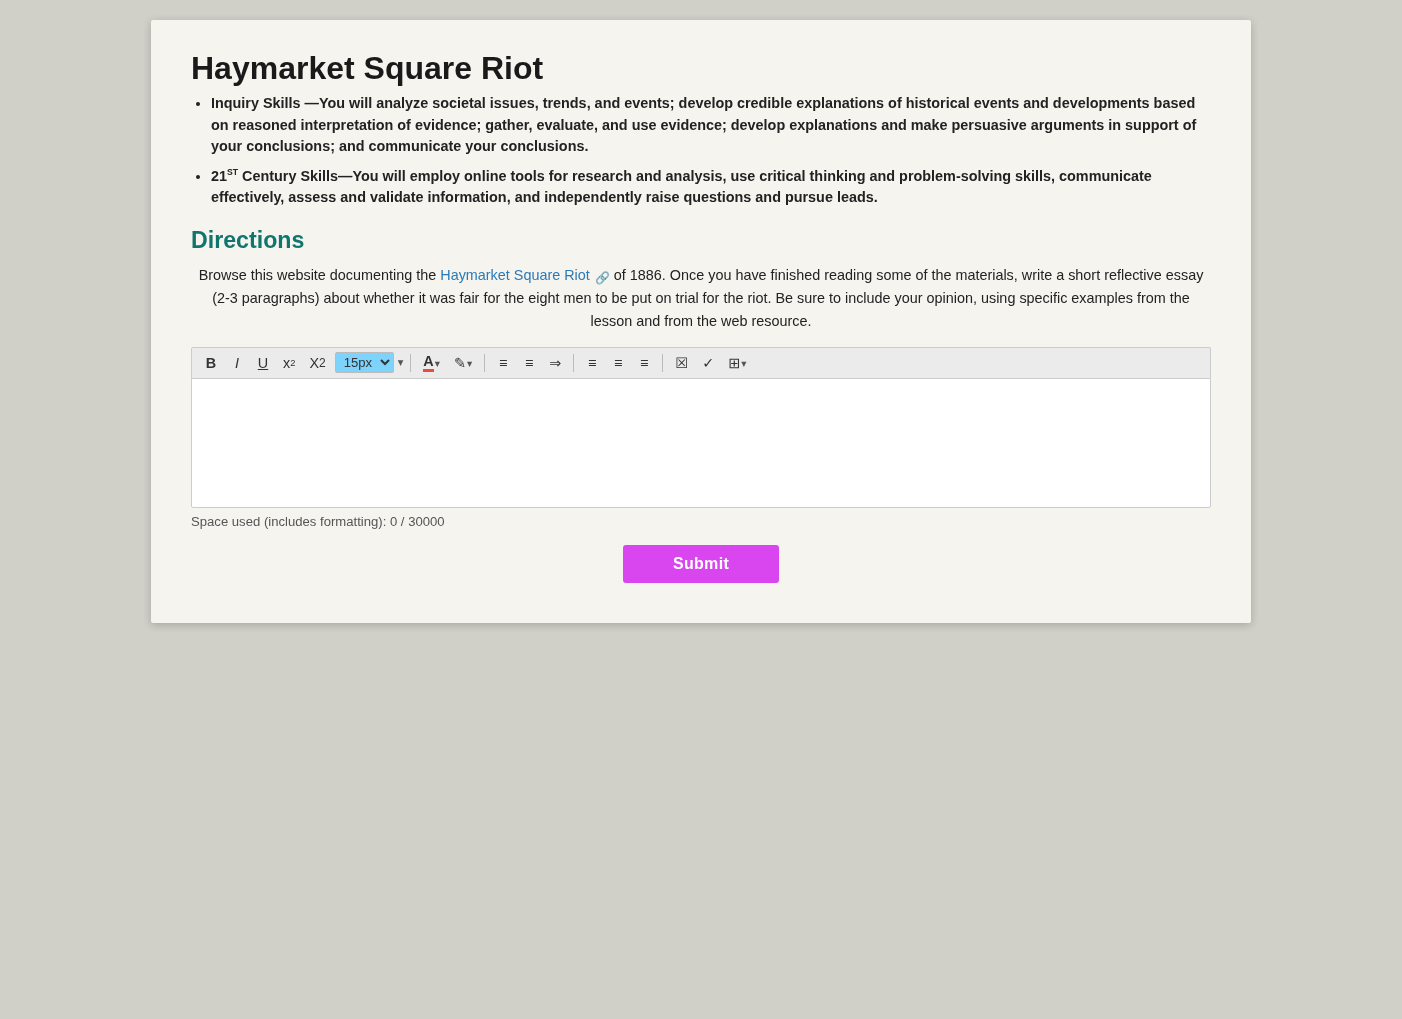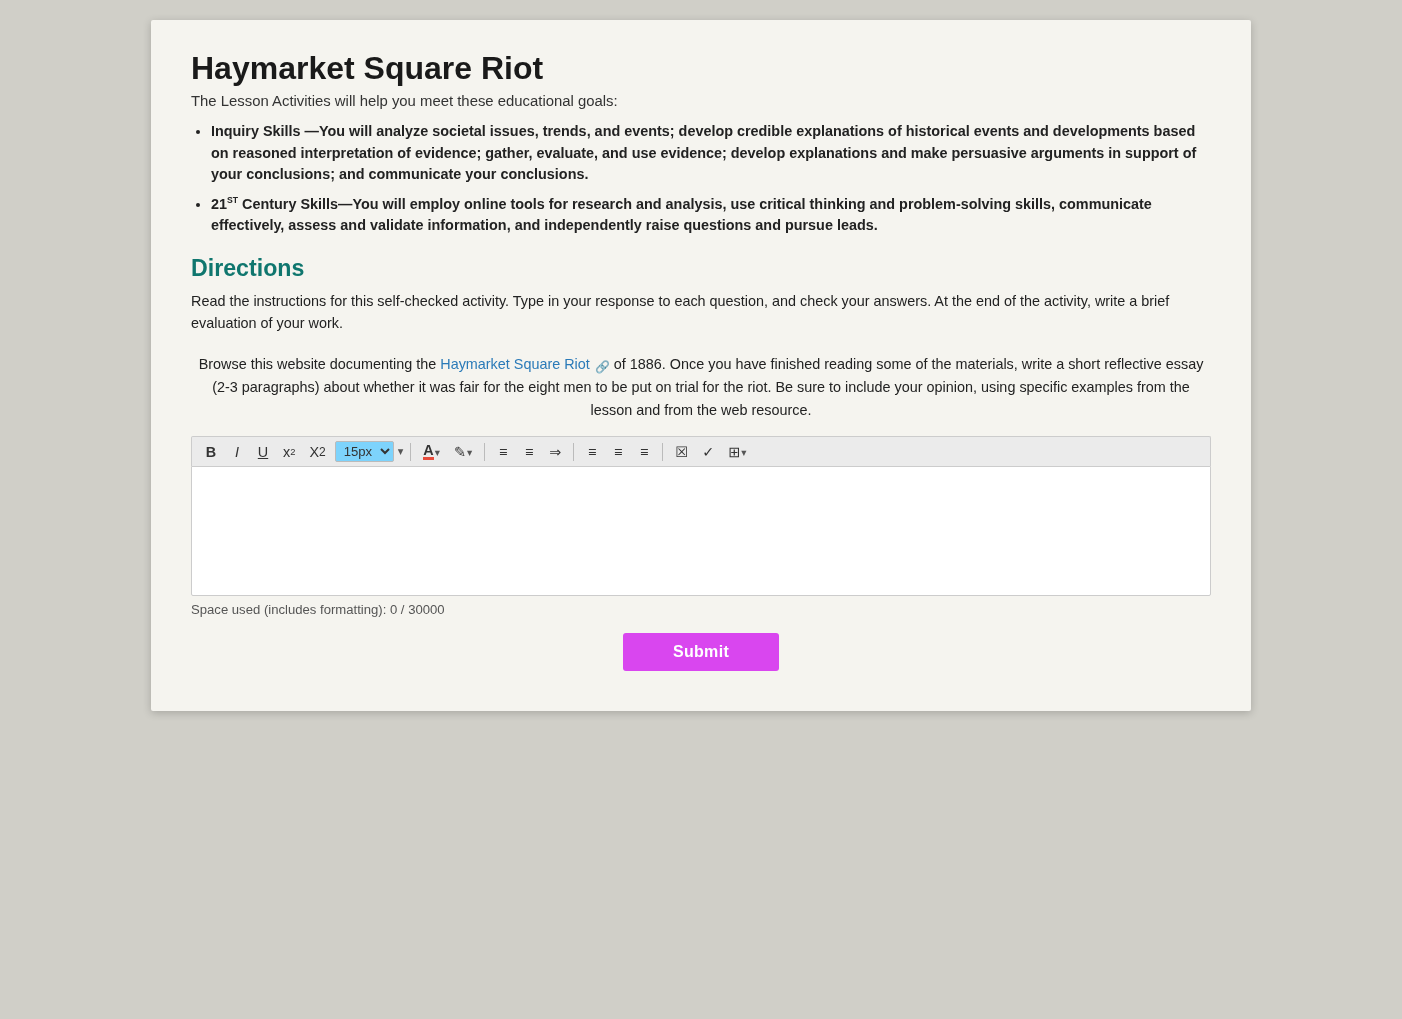--- a/index.html
+++ b/index.html
@@ -176,33 +176,31 @@
       vertical-align: super;
     }
   </style>
 </head>
 <body>
 
 <div class="page-container">
 
   <h1 class="main-title">Haymarket Square Riot</h1>
 
-  <p class="subtitle">The Lesson Activities will help you meet these educational goals:</p>
 
   <ul class="bullet-list">
     <li>
       <strong>Inquiry Skills</strong><span> —You will analyze societal issues, trends, and events; develop credible explanations of historical events and developments based on reasoned interpretation of evidence; gather, evaluate, and use evidence; develop explanations and make persuasive arguments in support of your conclusions; and communicate your conclusions.</span>
     </li>
     <li>
       <strong>21<span class="superscript-st">ST</span> Century Skills</strong><span>—You will employ online tools for research and analysis, use critical thinking and problem-solving skills, communicate effectively, assess and validate information, and independently raise questions and pursue leads.</span>
     </li>
   </ul>
 
   <h2 class="section-heading">Directions</h2>
-  <p class="section-text">Read the instructions for this self-checked activity. Type in your response to each question, and check your answers. At the end of the activity, write a brief evaluation of your work.</p>
 
   <div class="activity-section">
     <p class="activity-text">
       <span>Browse this website documenting the </span><a class="activity-link" href="#">Haymarket Square Riot</a>
       <span class="external-icon">🔗</span>
       <span> of 1886. Once you have finished reading some of the materials, write a short reflective essay (2-3 paragraphs) about whether it was fair for the eight men to be put on trial for the riot. Be sure to include your opinion, using specific examples from the lesson and from the web resource.</span>
     </p>
 
     <div class="editor-toolbar">
       <button class="toolbar-btn bold">B</button>

